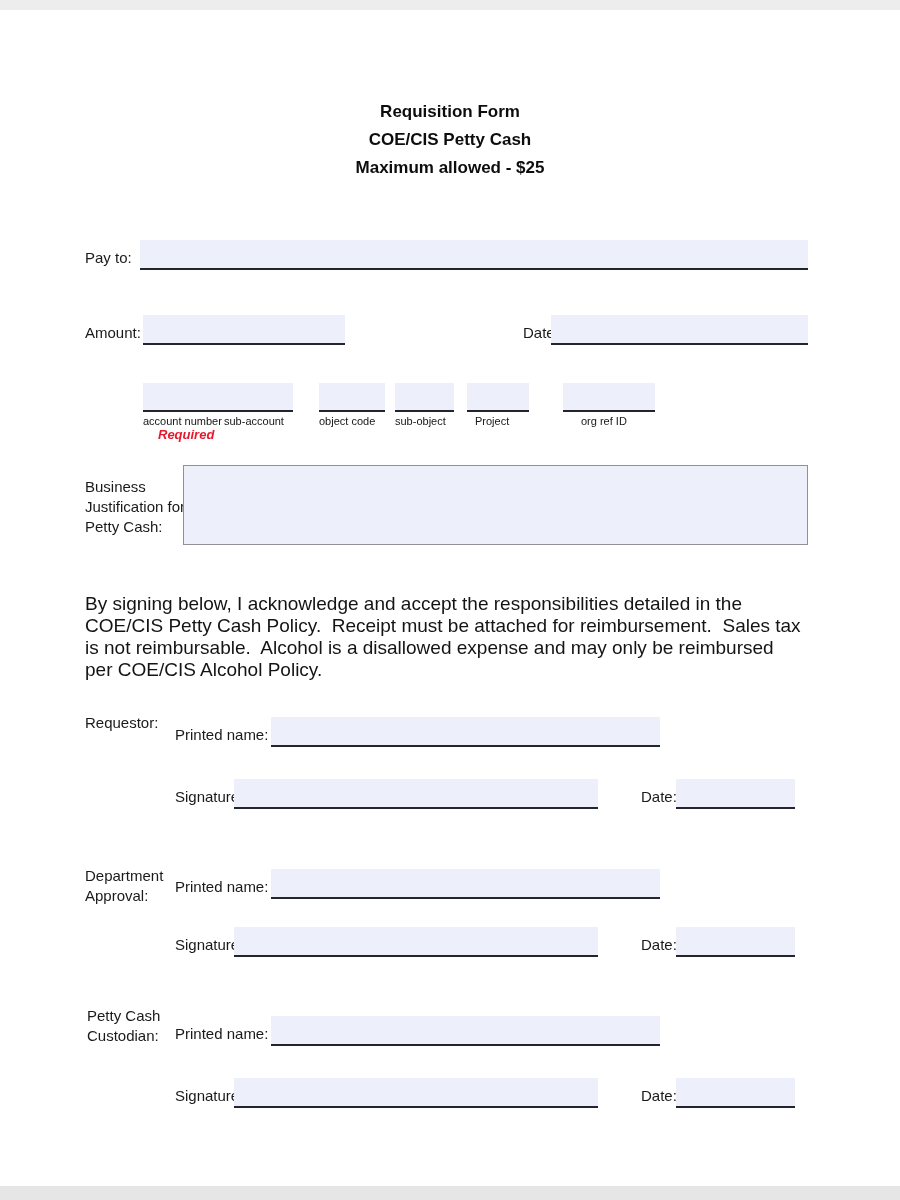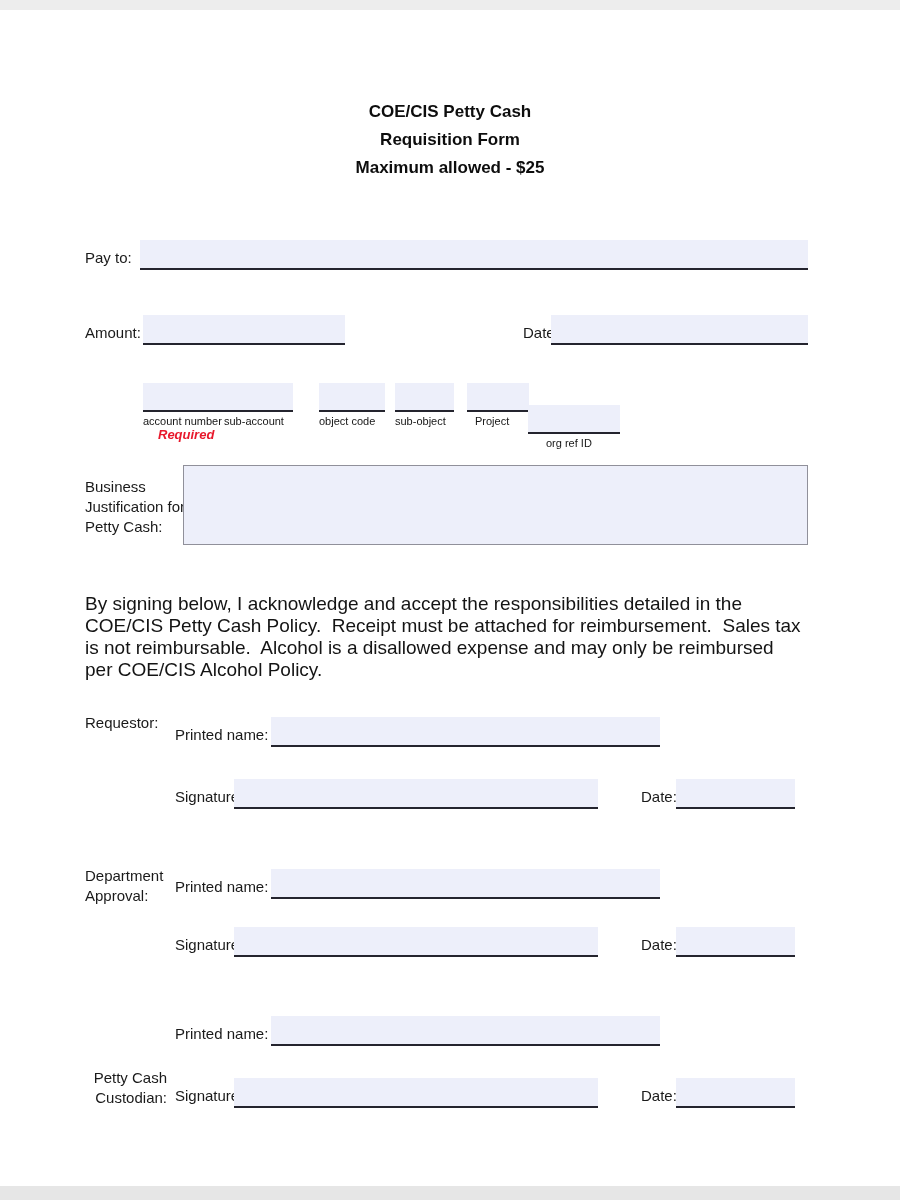--- a/index.html
+++ b/index.html
@@ -40,22 +40,22 @@
             font-size:19px; line-height:22px; color:#141414; white-space:pre-wrap; }
 </style>
 </head>
 <body>
 
 <div class="page">
   <div class="edge-top"></div>
   <div class="edge-bottom"></div>
 
   <div class="title">
+    <div>Requisition Form</div>
     <div>COE/CIS Petty Cash</div>
-    <div>Requisition Form</div>
     <div>Maximum allowed - $25</div>
   </div>
 
   <div class="lbl" style="left:85px; top:248px;">Pay to:</div>
   <input class="fld" style="left: 140px; top: 240px; width: 668px;">
 
   <div class="lbl" style="left:85px; top:323px;">Amount:</div>
   <input class="fld" style="left: 143px; top: 315px; width: 202px;">
   <div class="lbl" style="left:523px; top:323px;">Date:</div>
   <input class="fld" style="left: 551px; top: 315px; width: 257px;">
@@ -74,21 +74,21 @@
     <div class="acct-lbl">object code</div>
   </div>
   <div class="acct" style="left:395px; width:59px;">
     <input style="">
     <div class="acct-lbl">sub-object</div>
   </div>
   <div class="acct" style="left:467px; width:62px;">
     <input style="">
     <div class="acct-lbl" style="margin-left:8px;">Project</div>
   </div>
-  <div class="acct" style="left:528px; width:92px;margin-top:22px;">
+  <div class="acct" style="left:563px; width:92px;">
     <input style="">
     <div class="acct-lbl" style="margin-left:18px;">org ref ID</div>
   </div>
 
   <div class="lbl" style="left:85px; top:477px; width:105px;">Business Justification for Petty Cash:</div>
   <textarea class="just" style=""></textarea>
 
   <div class="policy">By signing below, I acknowledge and accept the responsibilities detailed in the COE/CIS Petty Cash Policy.  Receipt must be attached for reimbursement.  Sales tax is not reimbursable.  Alcohol is a disallowed expense and may only be reimbursed per COE/CIS Alcohol Policy.</div>
 
   <div class="lbl" style="left:85px; top:713px;">Requestor:</div>
@@ -100,20 +100,20 @@
   <input class="fld" style="left: 676px; top: 779px; width: 119px;">
 
   <div class="lbl" style="left:85px; top:866px; width:88px;">Department Approval:</div>
   <div class="lbl" style="left:175px; top:877px;">Printed name:</div>
   <input class="fld" style="left: 271px; top: 869px; width: 389px;">
   <div class="lbl" style="left:175px; top:935px;">Signature:</div>
   <input class="fld" style="left: 234px; top: 927px; width: 364px;">
   <div class="lbl" style="left:641px; top:935px;">Date:</div>
   <input class="fld" style="left: 676px; top: 927px; width: 119px;">
 
-  <div class="lbl" style="left:87px; top:1068px; width:80px;text-align:right;">Petty Cash Custodian:</div>
+  <div class="lbl" style="left:87px; top:1006px; width:80px;">Petty Cash Custodian:</div>
   <div class="lbl" style="left:175px; top:1024px;">Printed name:</div>
   <input class="fld" style="left: 271px; top: 1016px; width: 389px;">
   <div class="lbl" style="left:175px; top:1086px;">Signature:</div>
   <input class="fld" style="left: 234px; top: 1078px; width: 364px;">
   <div class="lbl" style="left:641px; top:1086px;">Date:</div>
   <input class="fld" style="left: 676px; top: 1078px; width: 119px;">
 </div>
 
 </body></html>

